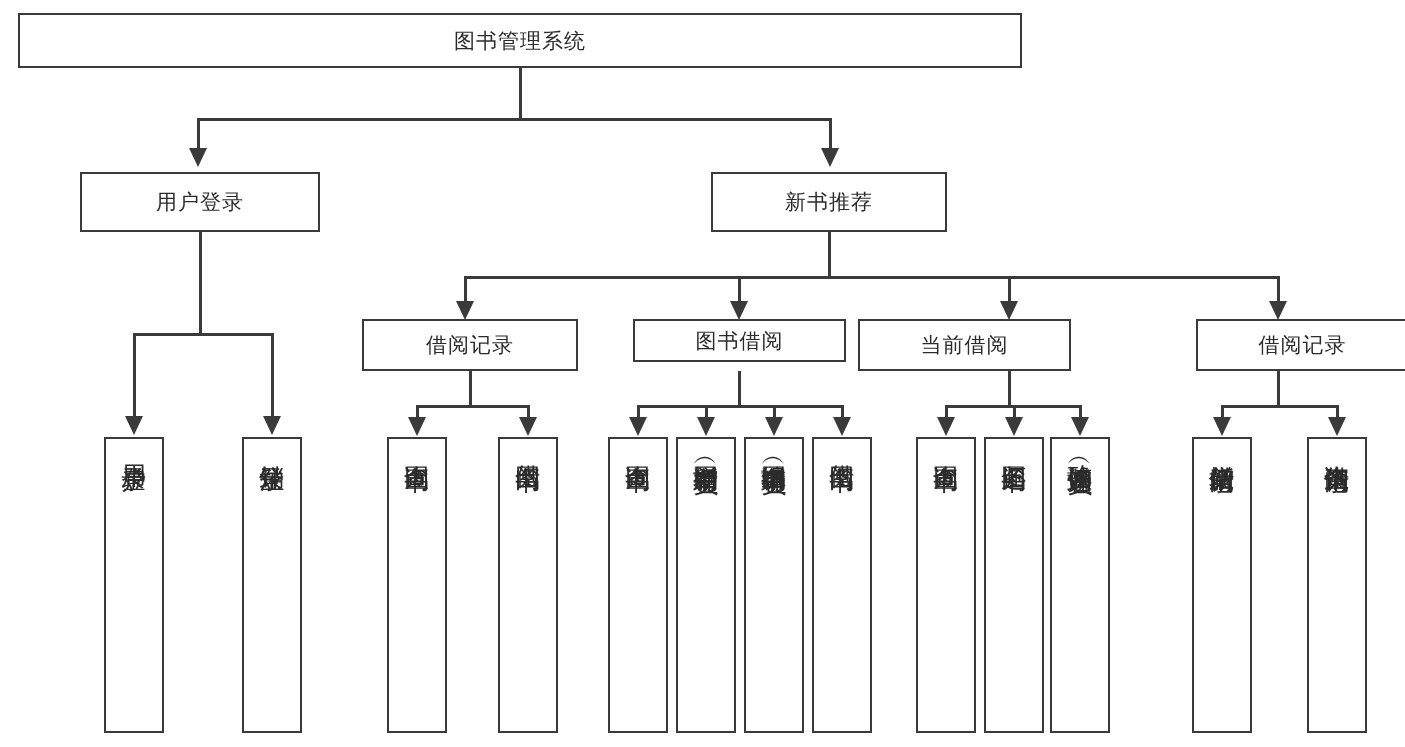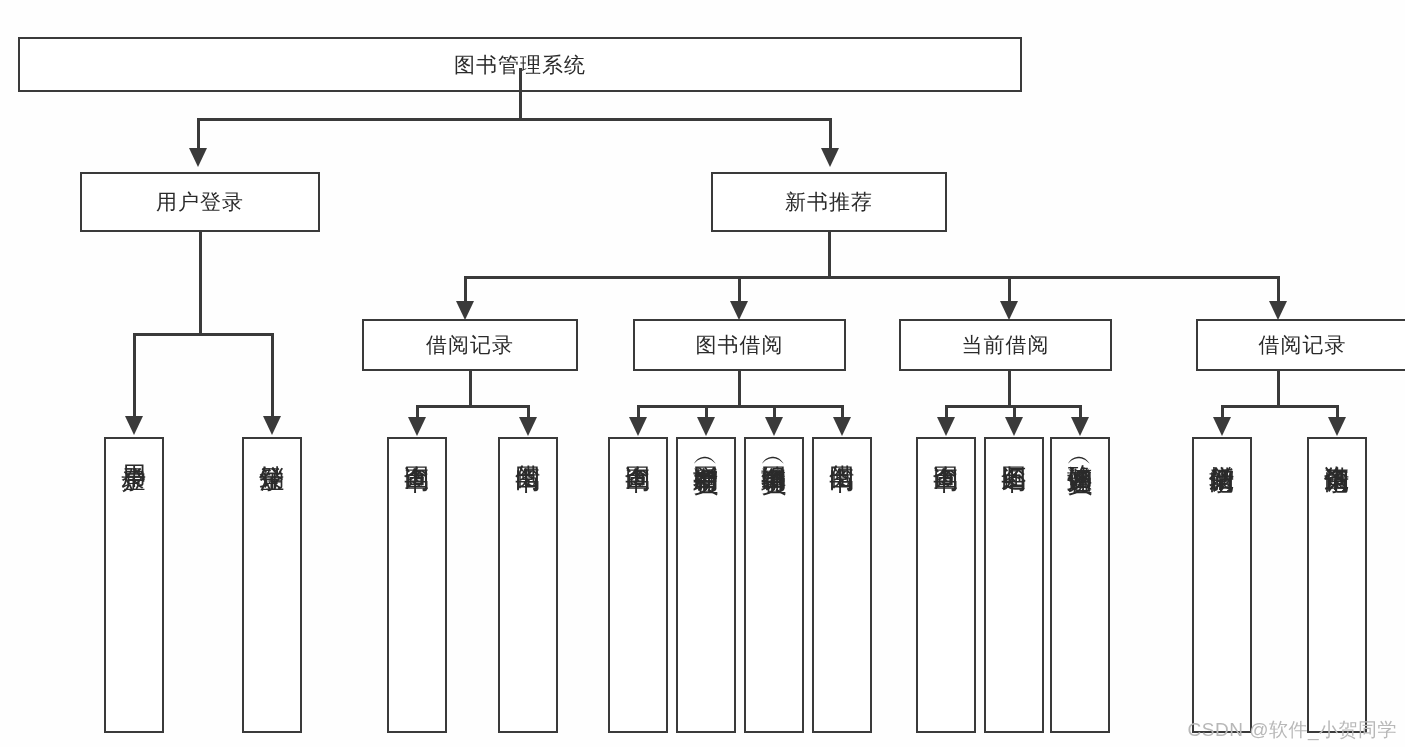--- a/index.html
+++ b/index.html
@@ -77,21 +77,21 @@
     color: #b8b8b8;
     white-space: nowrap;
     letter-spacing: 0.5px;
   }
 </style>
 </head>
 <body>
 
 <div id="canvas">
 
-  <div class="node horiz" style="left:18px; top:13px; width:1004px; height:55px;margin-top:24px;">
+  <div class="node horiz" style="left:18px; top:13px; width:1004px; height:55px;">
     <span>图书管理系统</span>
   </div>
 
   <div class="vline" style="left:519px; top:68px; width:3px; height:52px;"></div>
 
   <div class="hline" style="left:197px; top:118px; width:635px; height:3px;"></div>
 
   <div class="vline" style="left:197px; top:118px; width:3px; height:32px;"></div>
   <div class="arrow" style="left:189px; top:148px;"></div>
 
@@ -124,24 +124,24 @@
 
   <div class="vline" style="left:1008px; top:276px; width:3px; height:27px;"></div>
   <div class="arrow" style="left:1000px; top:301px;"></div>
 
   <div class="vline" style="left:1277px; top:276px; width:3px; height:27px;"></div>
   <div class="arrow" style="left:1269px; top:301px;"></div>
 
   <div class="node horiz" style="left:362px; top:319px; width:216px; height:52px;">
     <span>借阅记录</span>
   </div>
-  <div class="node horiz" style="left:633px; top:319px; width:213px; height:52px;">
+  <div class="node horiz" style="left:633px; top:319px; width:213px; height:43px;">
     <span>图书借阅</span>
   </div>
-  <div class="node horiz" style="left:899px; top:319px; width:213px; height:52px;text-align:right;">
+  <div class="node horiz" style="left:858px; top:319px; width:213px; height:52px;text-align:right;">
     <span>当前借阅</span>
   </div>
   <div class="node horiz" style="left:1196px; top:319px; width:213px; height:52px;">
     <span>借阅记录</span>
   </div>
 
   <div class="vline" style="left:469px; top:371px; width:3px; height:36px;"></div>
   <div class="hline" style="left:416px; top:405px; width:114px; height:3px;"></div>
   <div class="vline" style="left:416px; top:405px; width:3px; height:14px;"></div>
   <div class="arrow" style="left:408px; top:417px;"></div>
@@ -212,15 +212,14 @@
     <span class="vtext">确认归还（管理员）</span>
   </div>
 
   <div class="node vert" style="left:1192px; top:437px; width:60px; height:296px;">
     <span class="vtext">新增借阅记录</span>
   </div>
   <div class="node vert" style="left:1307px; top:437px; width:60px; height:296px;">
     <span class="vtext">查询借阅记录</span>
   </div>
 
-  <div id="watermark">CSDN @软件_小贺同学</div>
 
 </div>
 
 </body></html>

